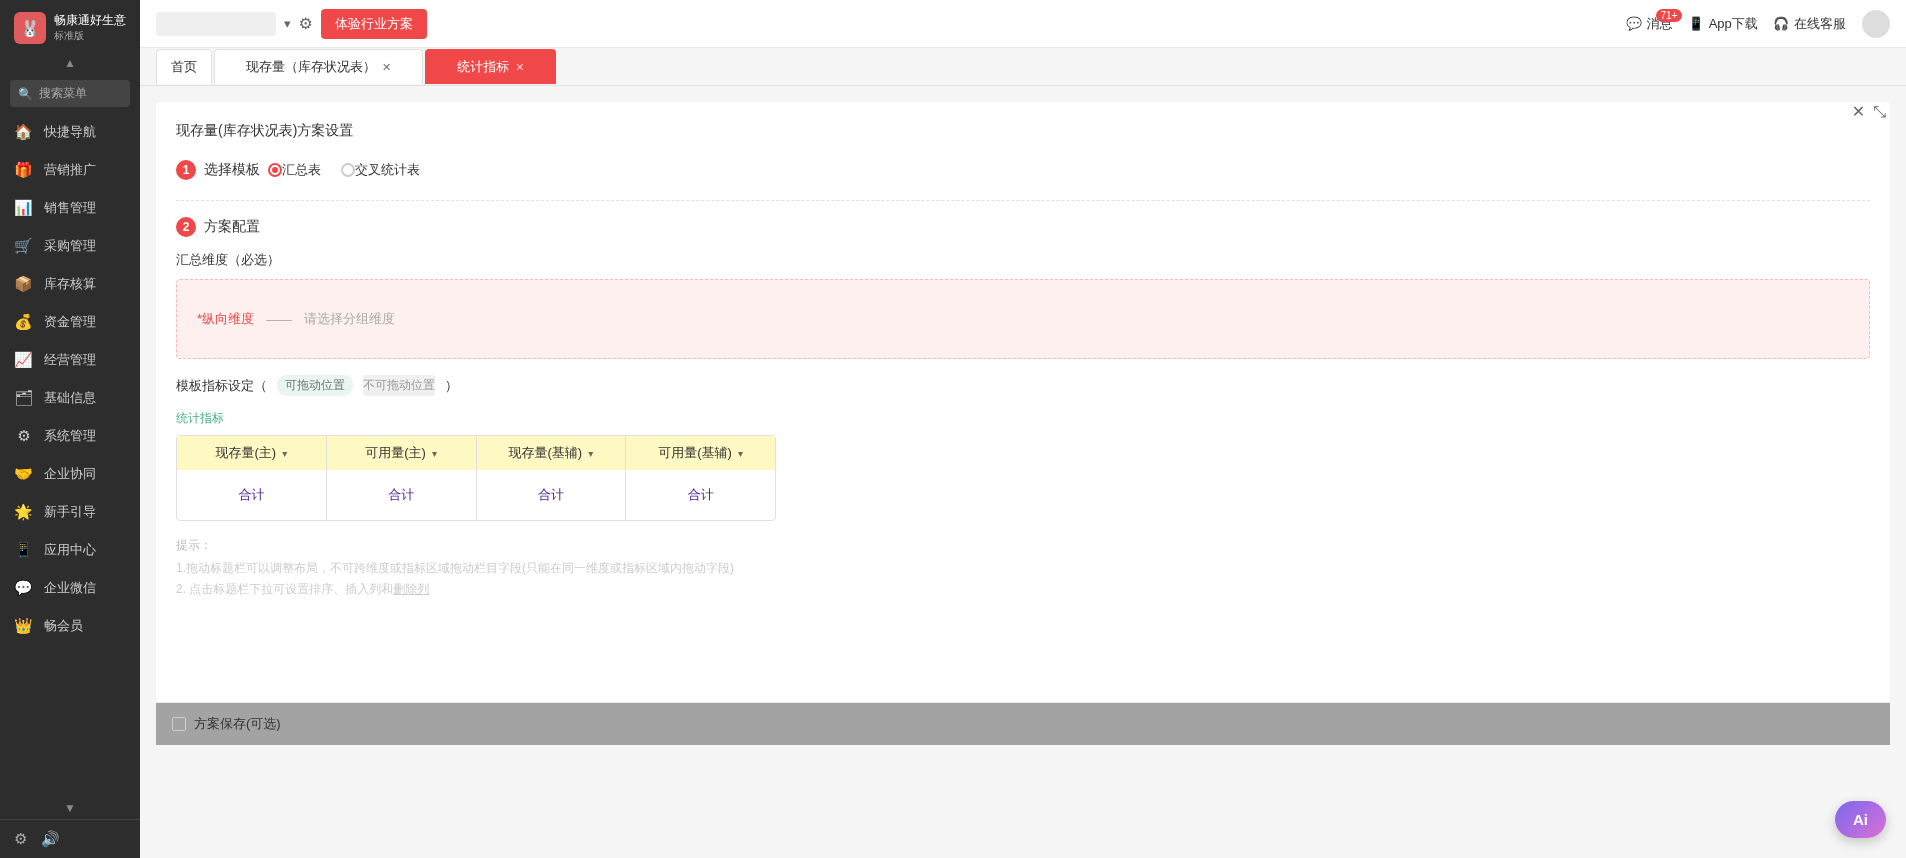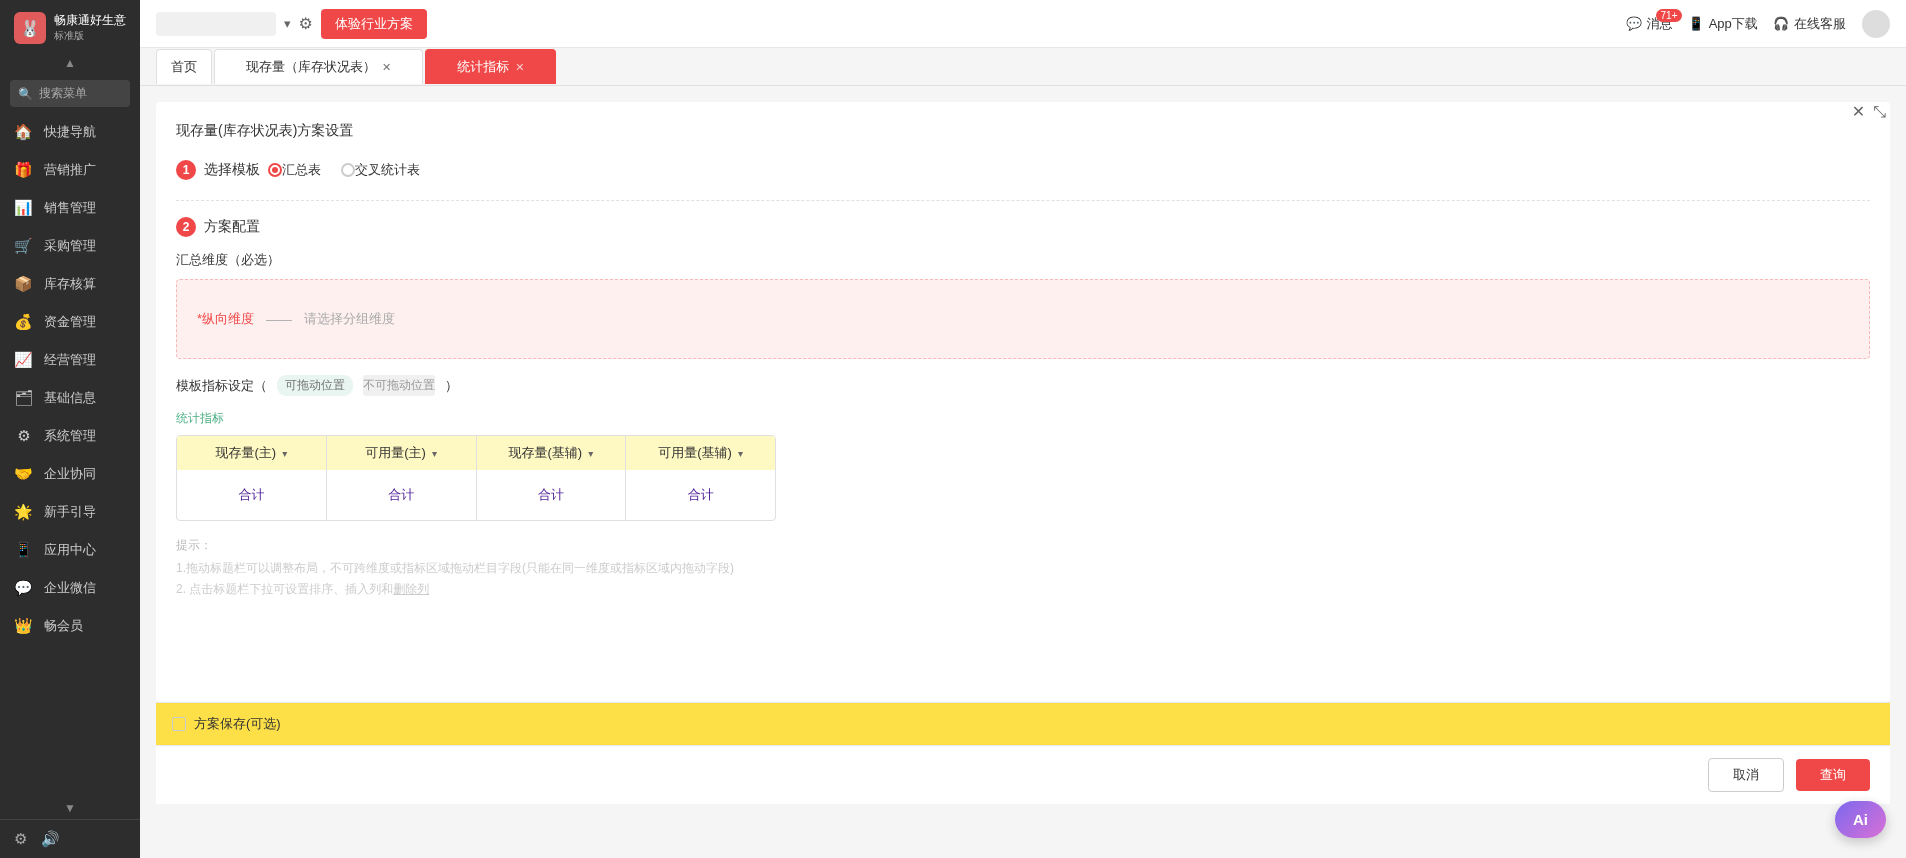--- a/index.html
+++ b/index.html
@@ -345,21 +345,21 @@
     .tips-title { font-size: 12px; color: #bbb; margin-bottom: 6px; }
     .tip-item { font-size: 12px; color: #ccc; margin-bottom: 4px; }
 
     
     .bottom-checkbox {
       display: flex;
       align-items: center;
       gap: 8px;
       padding: 12px 16px;
       border-top: 1px solid #e8e8e8;
-      background: #fde047;
+      background: #a3a3a3;
     }
     .checkbox-box {
       width: 14px; height: 14px;
       border: 1px solid #ccc;
       border-radius: 2px;
       cursor: pointer;
     }
     .checkbox-label { font-size: 13px; color: #333; }
 
     
@@ -673,20 +673,16 @@
           <div class="tip-item">2. 点击标题栏下拉可设置排序、插入列和<span style="text-decoration:underline;cursor:pointer;">删除列</span></div>
         </div>
       </div>
     </div>
 
     <div class="bottom-checkbox">
       <div class="checkbox-box"></div>
       <span class="checkbox-label">方案保存(可选)</span>
     </div>
 
-    <div class="footer-bar">
-      <button class="btn-cancel">取消</button>
-      <button class="btn-query">查询</button>
-    </div>
   </div>
 </div>
 
 <div class="ai-fab">Ai</div>
 
 </body></html>

